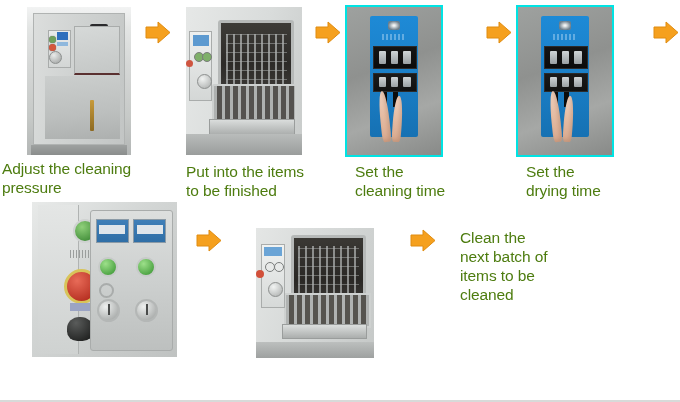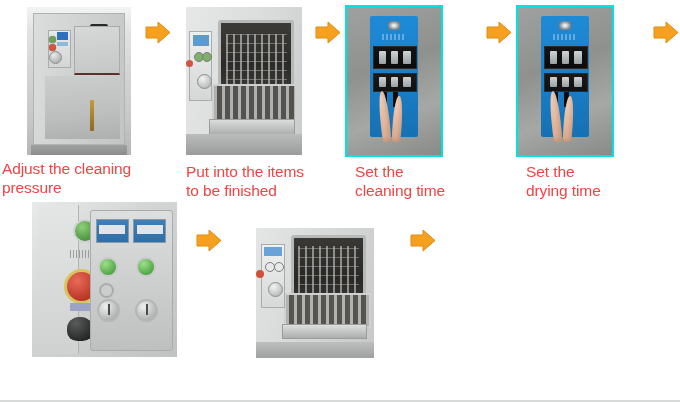--- a/index.html
+++ b/index.html
@@ -29,21 +29,21 @@
     background: #b9bcbb;
   }
   .photo.cyan {
     border: 2px solid #00e3e3;
     box-sizing: border-box;
   }
 
   
   .caption {
     position: absolute;
-    color: #ef4444;
+    color: #4d7c0f;
     font-size: 15.5px;
     line-height: 19px;
     font-weight: 400;
     letter-spacing: -0.1px;
     white-space: pre-line;
     font-family: "Liberation Sans", sans-serif;
   }
 
   
   .arrow {
@@ -569,15 +569,19 @@
     <div class="red-btn"></div>
     <div class="floor"></div>
   </div>
 
   <div class="arrow" id="arrow-6">
     <svg viewBox="0 0 26 25" xmlns="http://www.w3.org/2000/svg">
       <path d="M1 7 L13 7 L13 2 L25 12.5 L13 23 L13 18 L1 18 Z" fill="#f5a01e" stroke="#e08c10" stroke-width="1"></path>
     </svg>
   </div>
 
+  <div class="caption" id="cap-next-batch">Clean the
+next batch of
+items to be
+cleaned</div>
 
   <div id="bottom-rule"></div>
 </div>
 
 </body></html>

